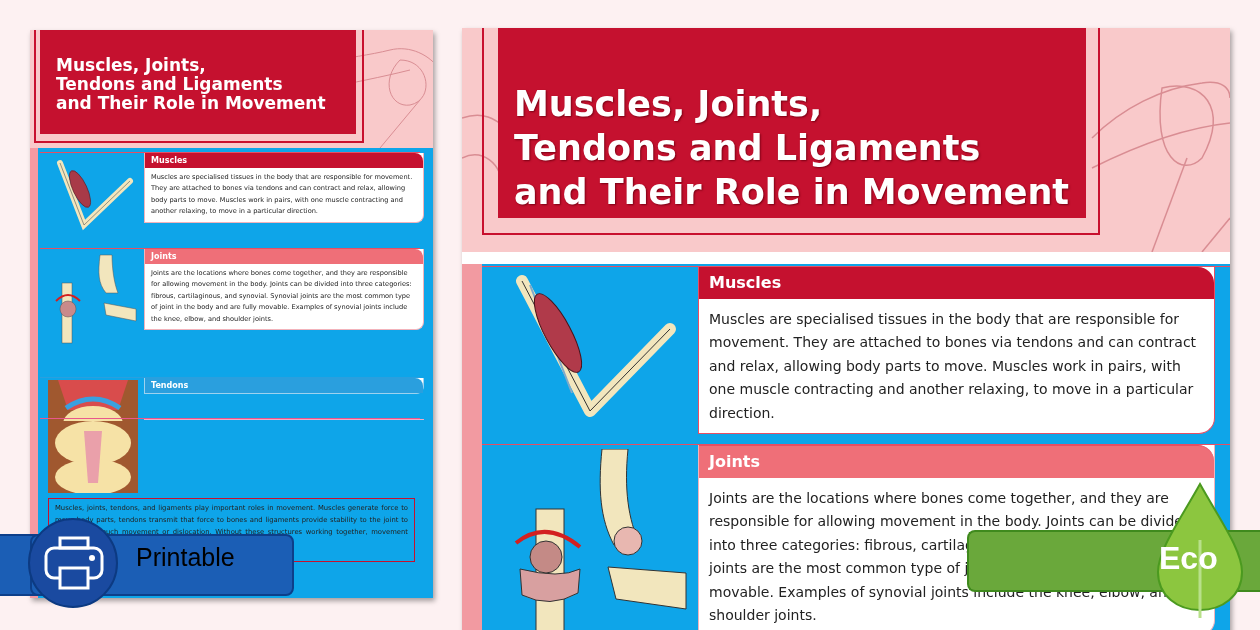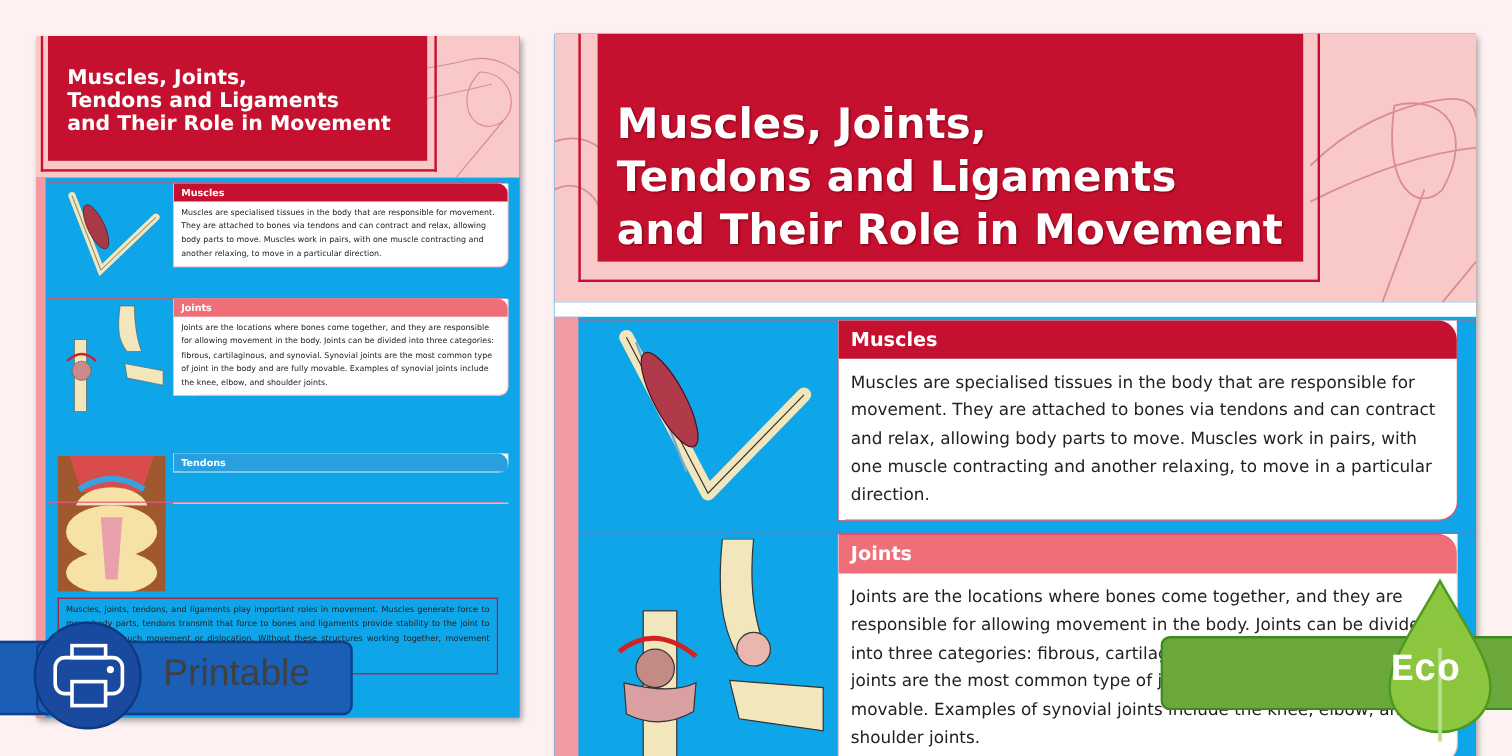--- a/index.html
+++ b/index.html
@@ -34,28 +34,28 @@
   #large .box { position:absolute; left:216px; width:515px; border:1.5px solid #e84e63; border-top:none; border-radius:0 0 16px 0; background:#fff; }
   #large .box-hd { height:32px; line-height:32px; font-size:16px; font-weight:bold; color:#fff; padding-left:10px; border-radius:0 16px 0 0; }
   #large .box-tx { font-size:14px; line-height:23.4px; color:#222; padding:9px 10px 8px 10px; }
 
   .illus { position:absolute; }
 
   
   #printable { position:absolute; left:0; top:530px; width:294px; height:66px; }
   #printable .bar { position:absolute; left:30px; top:4px; width:264px; height:62px; background:#1b5eb5; border:2px solid #0d3f8a; border-radius:8px; box-sizing:border-box; }
   #printable .circle { position:absolute; left:28px; top:-12px; width:90px; height:90px; border-radius:50%; background:#1a4aa0; border:2px solid #0c3a82; box-sizing:border-box; }
-  #printable .label { position:absolute; left:136px; top:13px; font-family:"Liberation Sans", sans-serif; font-size:31px; color:#404040; }
+  #printable .label { position:absolute; left:136px; top:13px; font-family:"Liberation Sans", sans-serif; font-size:25px; color:#000000; }
   #printable .left-ext { position:absolute; left:0; top:4px; width:40px; height:62px; background:#1b5eb5; border-top:2px solid #0d3f8a; border-bottom:2px solid #0d3f8a; box-sizing:border-box; }
 
   #eco { position:absolute; left:965px; top:480px; width:295px; height:150px; }
   #eco .bar { position:absolute; left:2px; top:50px; width:293px; height:62px; background:#6aa83b; border:2px solid #3f8a1d; border-right:none; border-radius:8px 0 0 8px; box-sizing:border-box; }
   #eco .label { position:absolute; left:14px; top:60px; font-family:"Liberation Sans", sans-serif; font-size:33px; color:#fff; }
   #eco .leaf { position:absolute; left:185px; top:0; width:100px; height:140px; }
-  #eco .eco-label { position:absolute; left:194px; top:60px; font-family:Liberation Mono, monospace; font-weight:bold; font-size:32px; color:#fff; }
+  #eco .eco-label { position:absolute; left:194px; top:60px; font-family:Liberation Sans, sans-serif; font-weight:bold; font-size:32px; color:#fff; }
 </style>
 </head>
 <body>
 
 <div id="small" class="sheet">
   <div class="hdr">
     <svg class="illus" style="left:230px;top:0" width="180" height="118" viewBox="0 0 180 118">
       <path d="M0,60 C40,30 90,30 130,20 C150,15 170,25 180,40" fill="none" stroke="#d98d93" stroke-width="1"></path>
       <path d="M0,80 C40,60 90,55 150,40" fill="none" stroke="#d98d93" stroke-width="1"></path>
       <path d="M140,30 C170,30 175,70 150,75 C130,78 120,50 140,30 Z" fill="none" stroke="#d98d93" stroke-width="1"></path>

